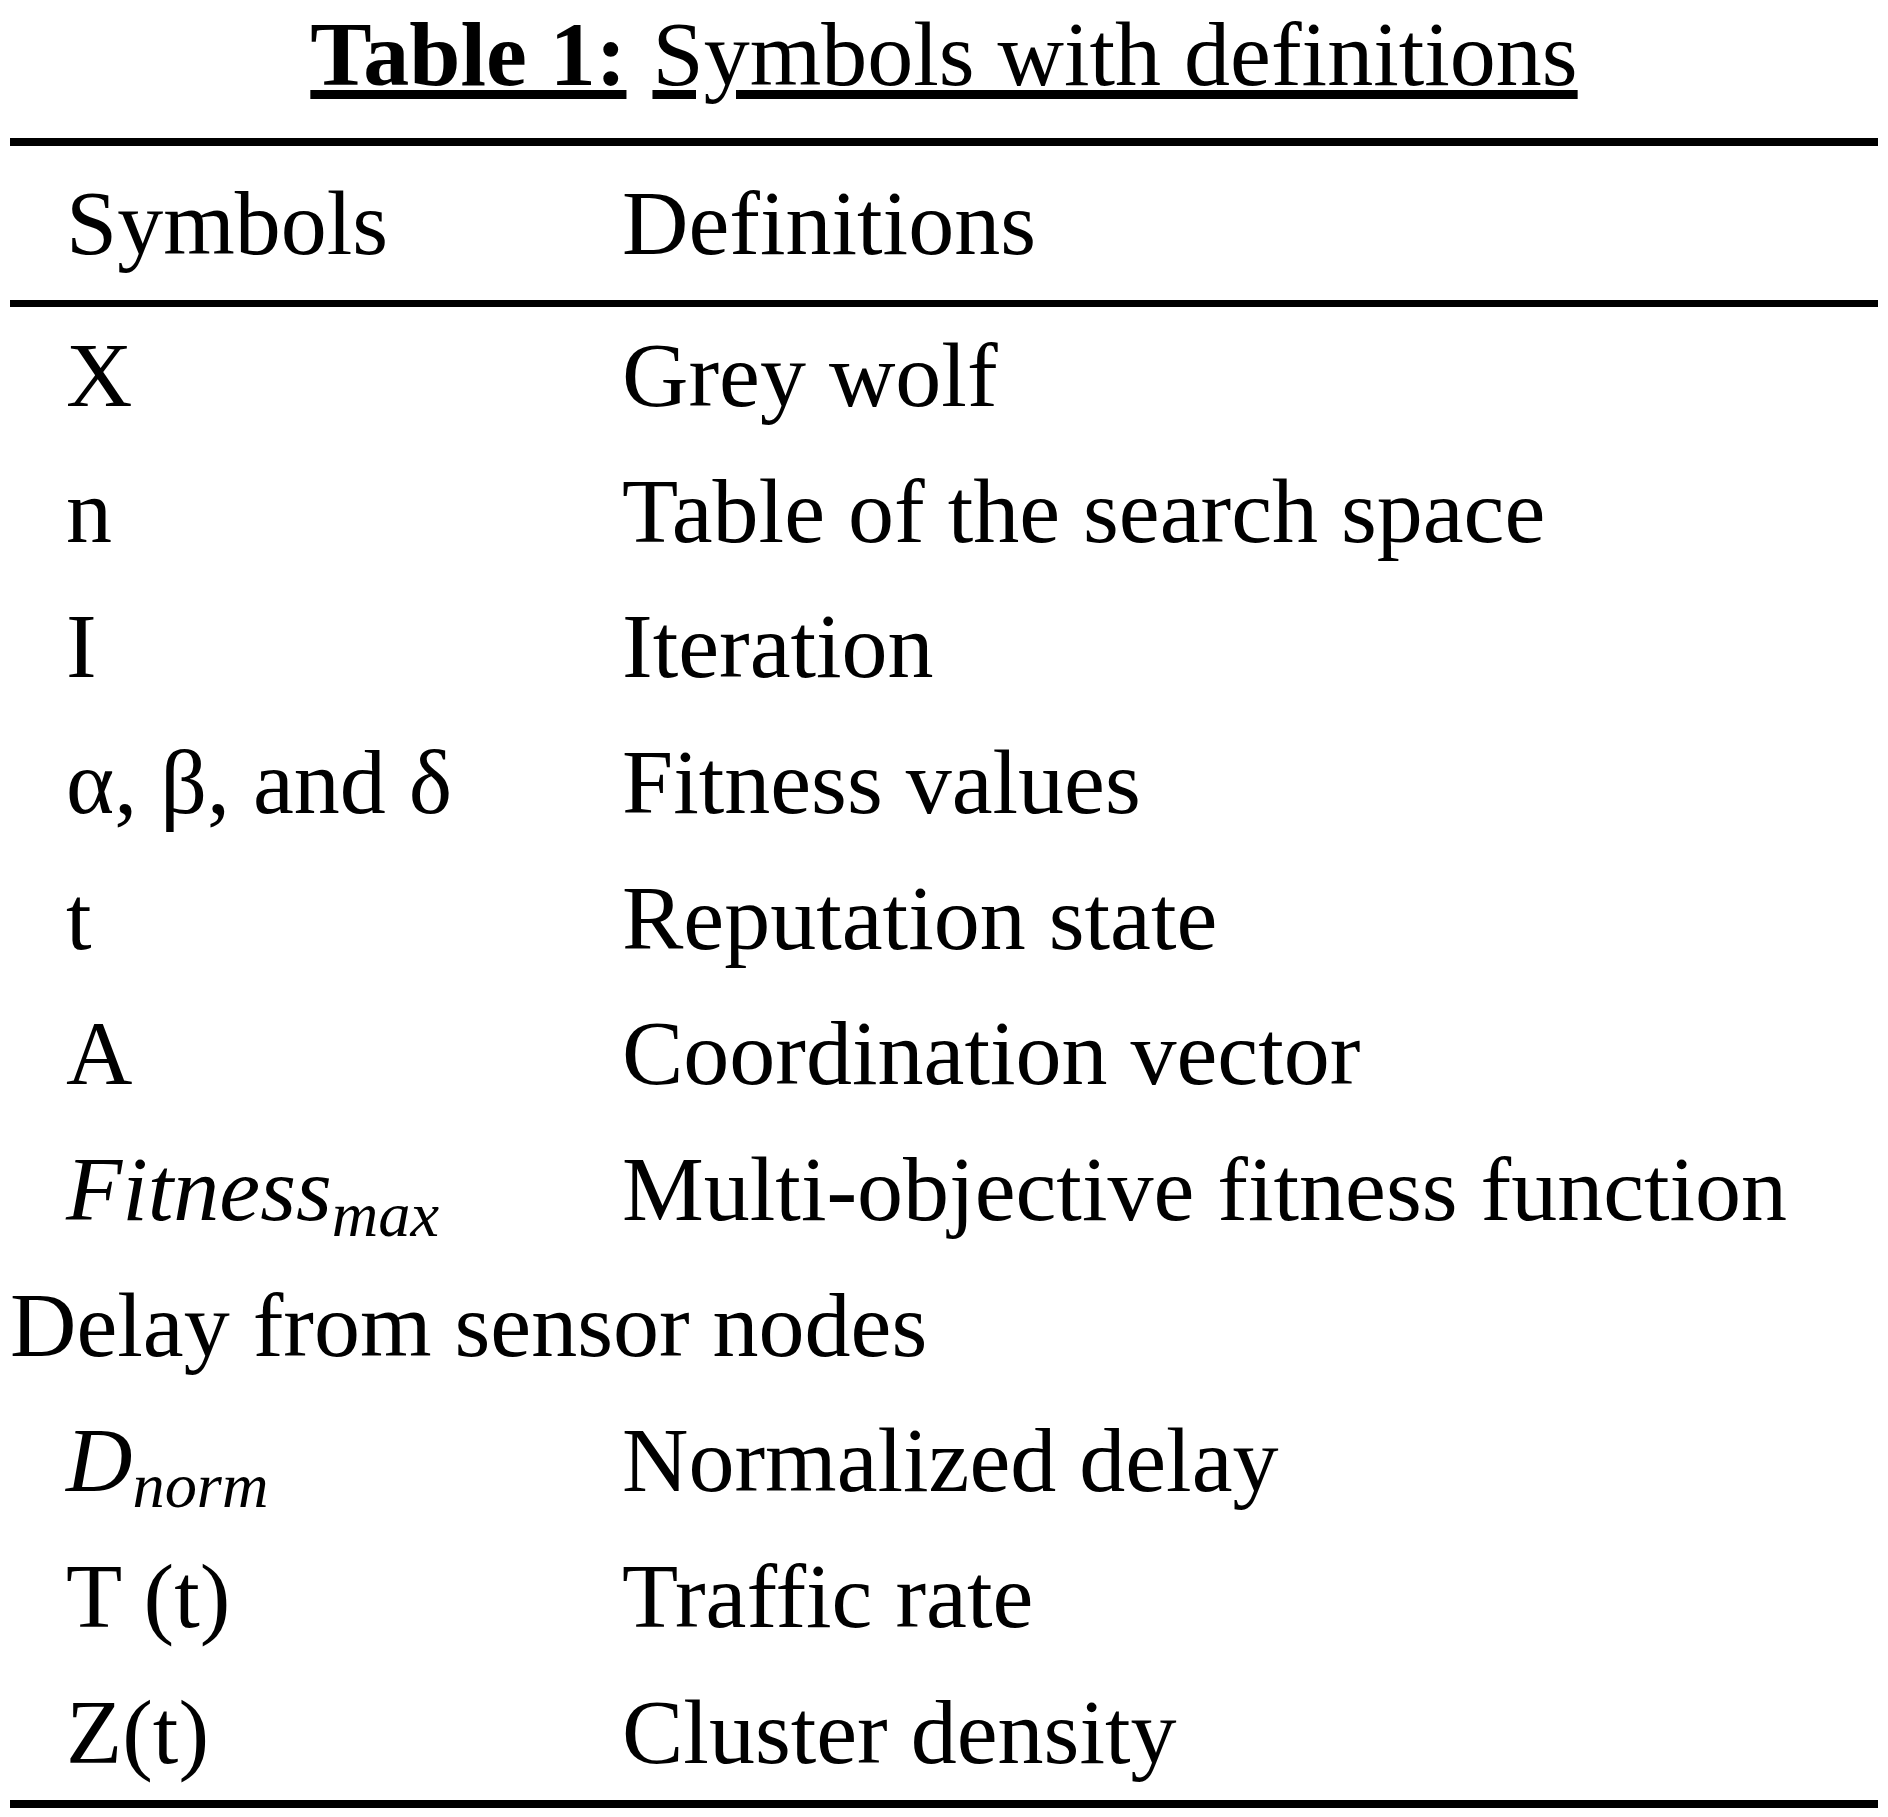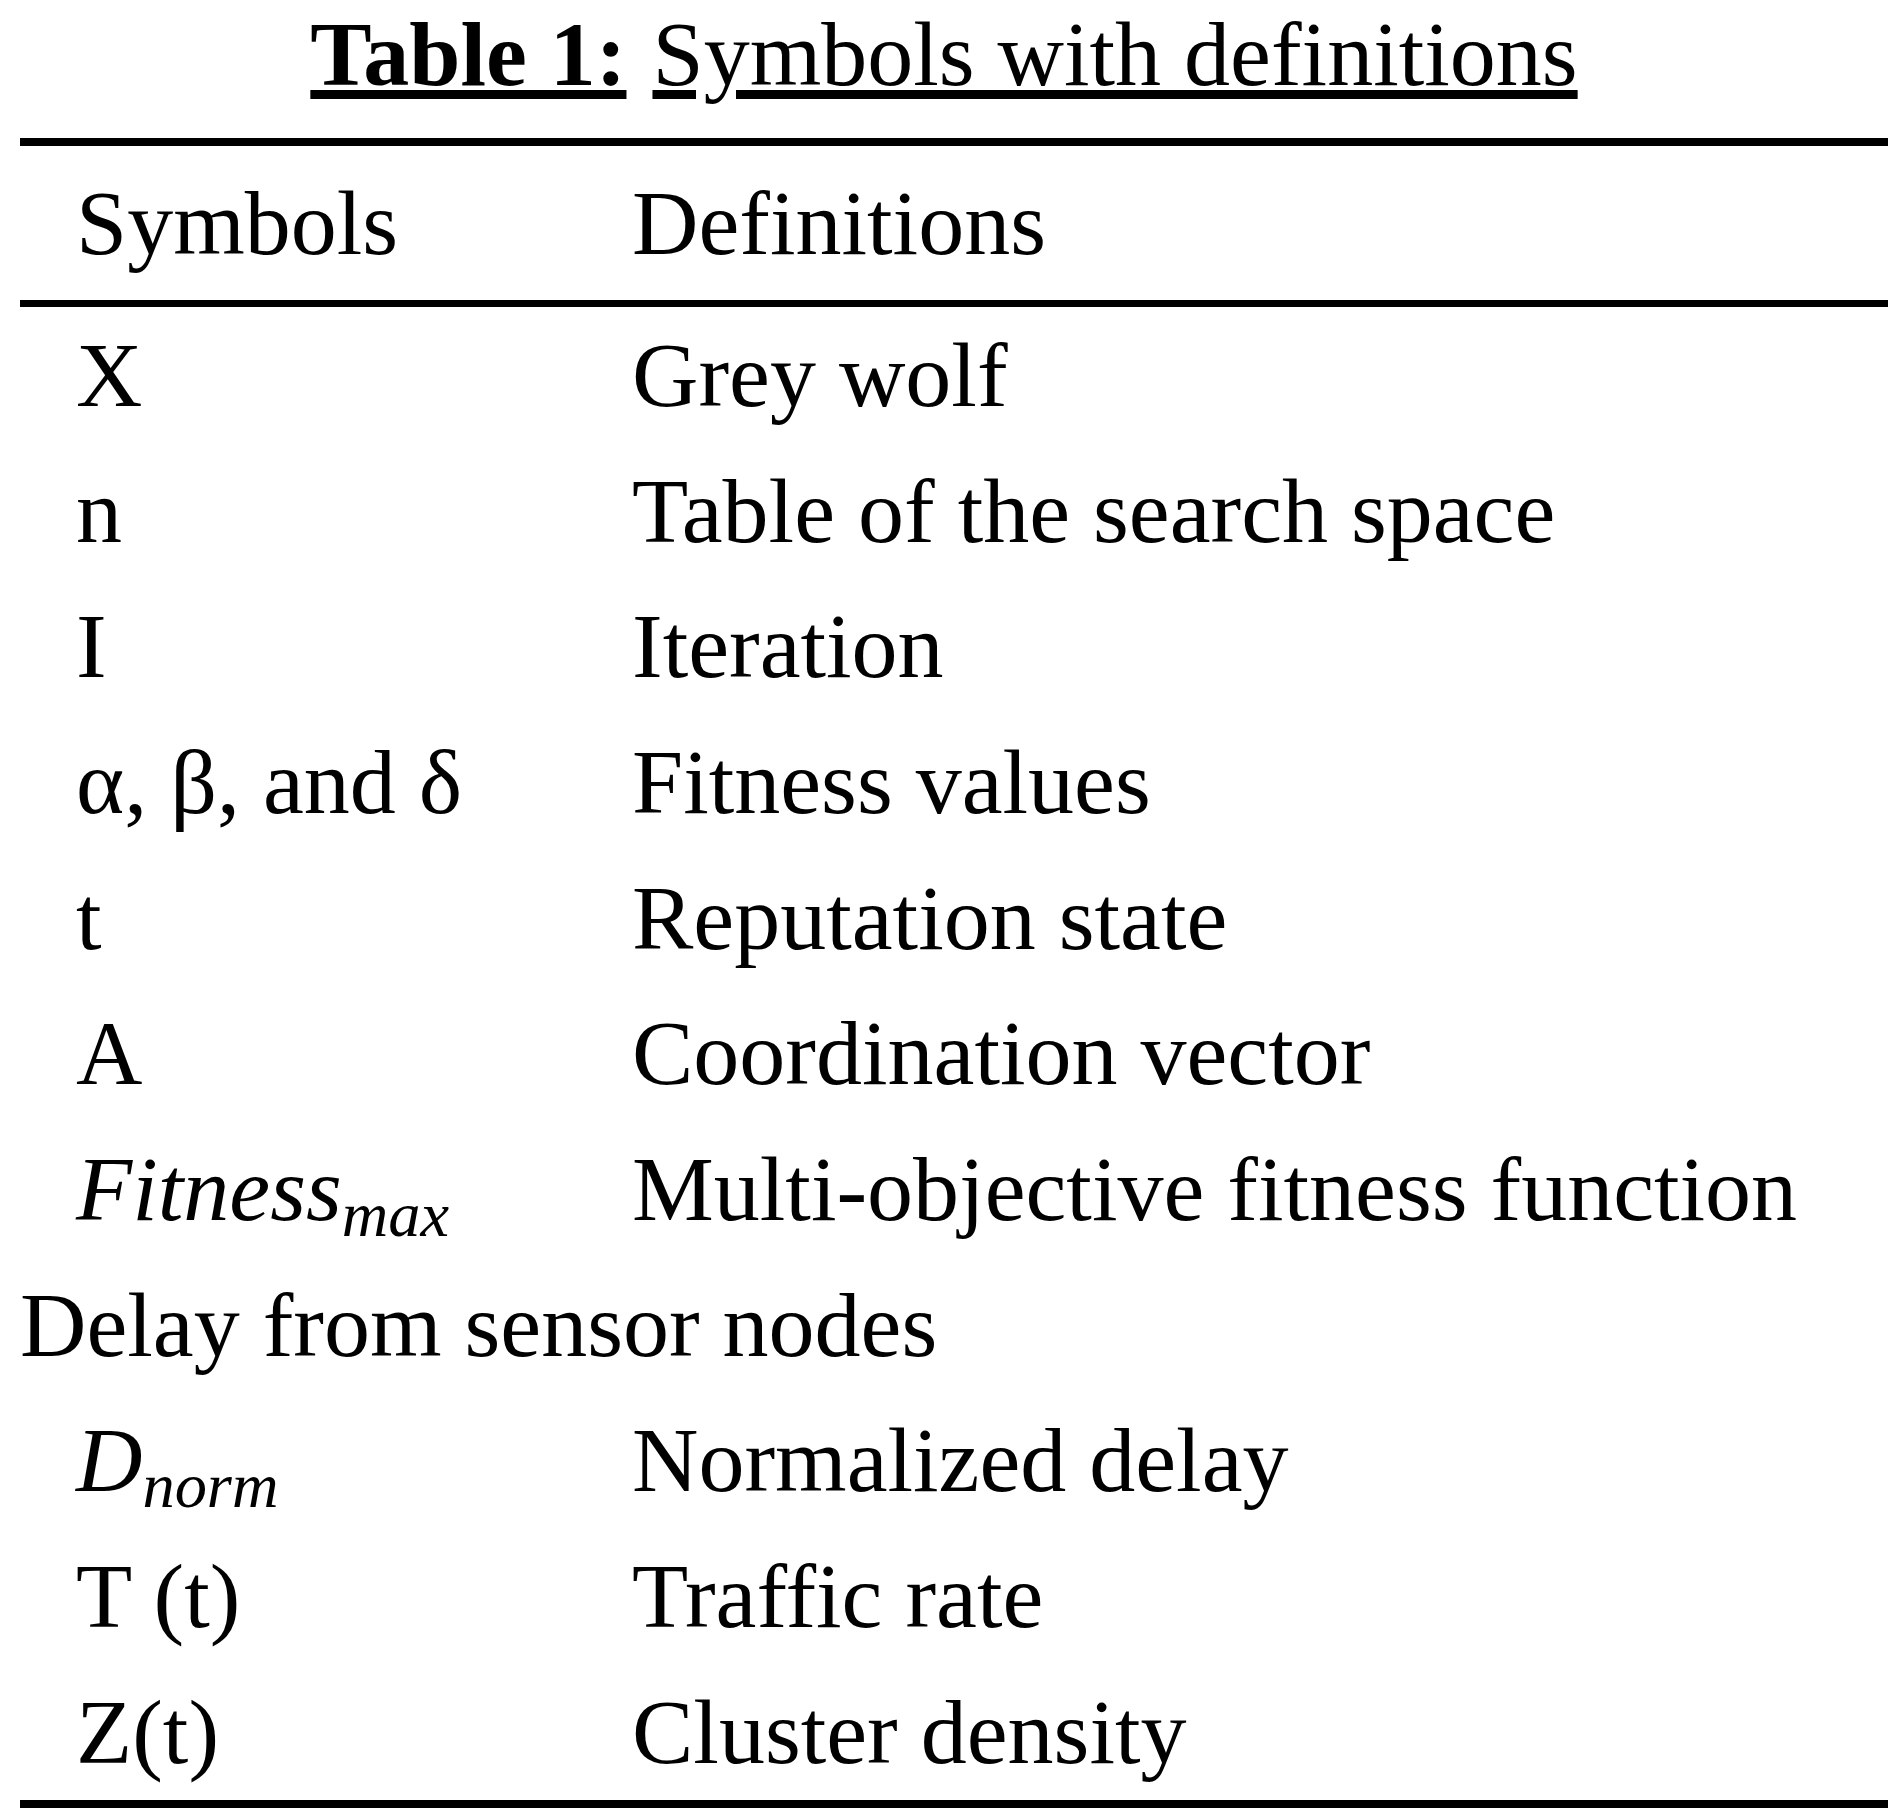--- a/index.html
+++ b/index.html
@@ -22,21 +22,21 @@
     text-align: center;
     font-size: 92px;
     line-height: 1.15;
     white-space: nowrap;
     text-decoration: underline;
   }
   .cap-label { font-weight: bold; margin-right: 26px; }
   .tbl {
     position: absolute;
     top: 138px;
-    left: 20px;
+    left: 10px;
     width: 1868px;
   }
   .rule { background: #000000; width: 100%; }
   .rule-thick { height: 8px; }
   .rule-mid { height: 7px; }
   .hrow {
     height: 154px;
     display: flex;
     align-items: center;
     font-size: 92px;

